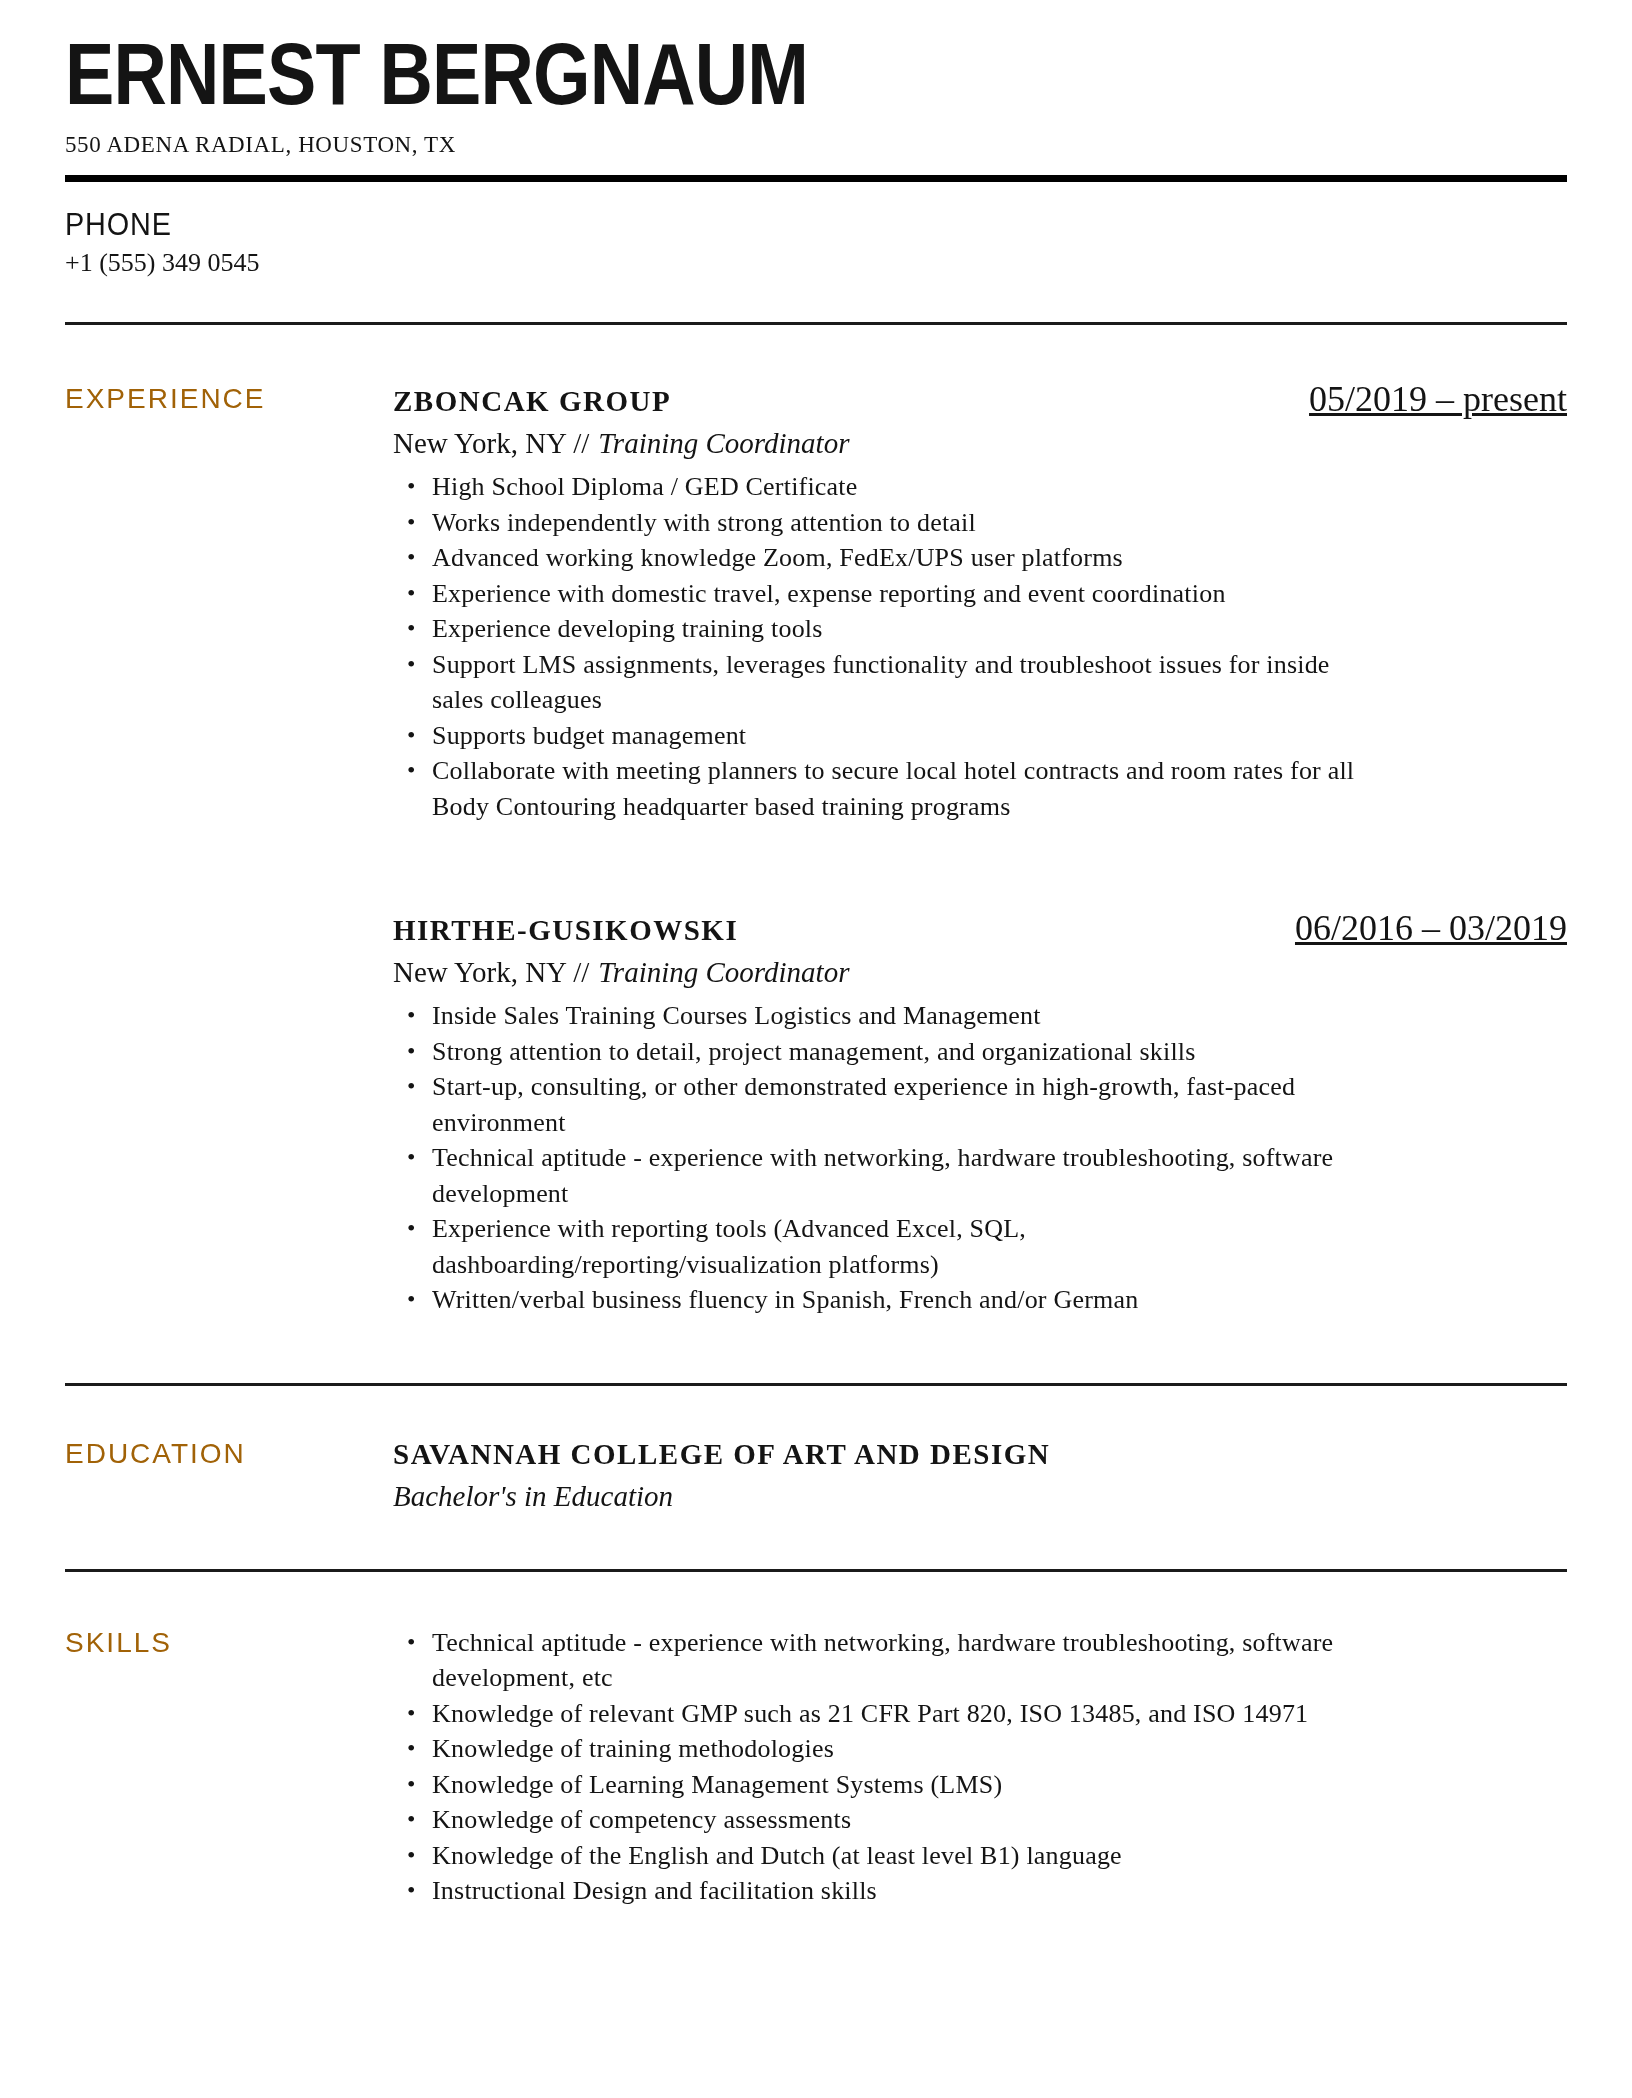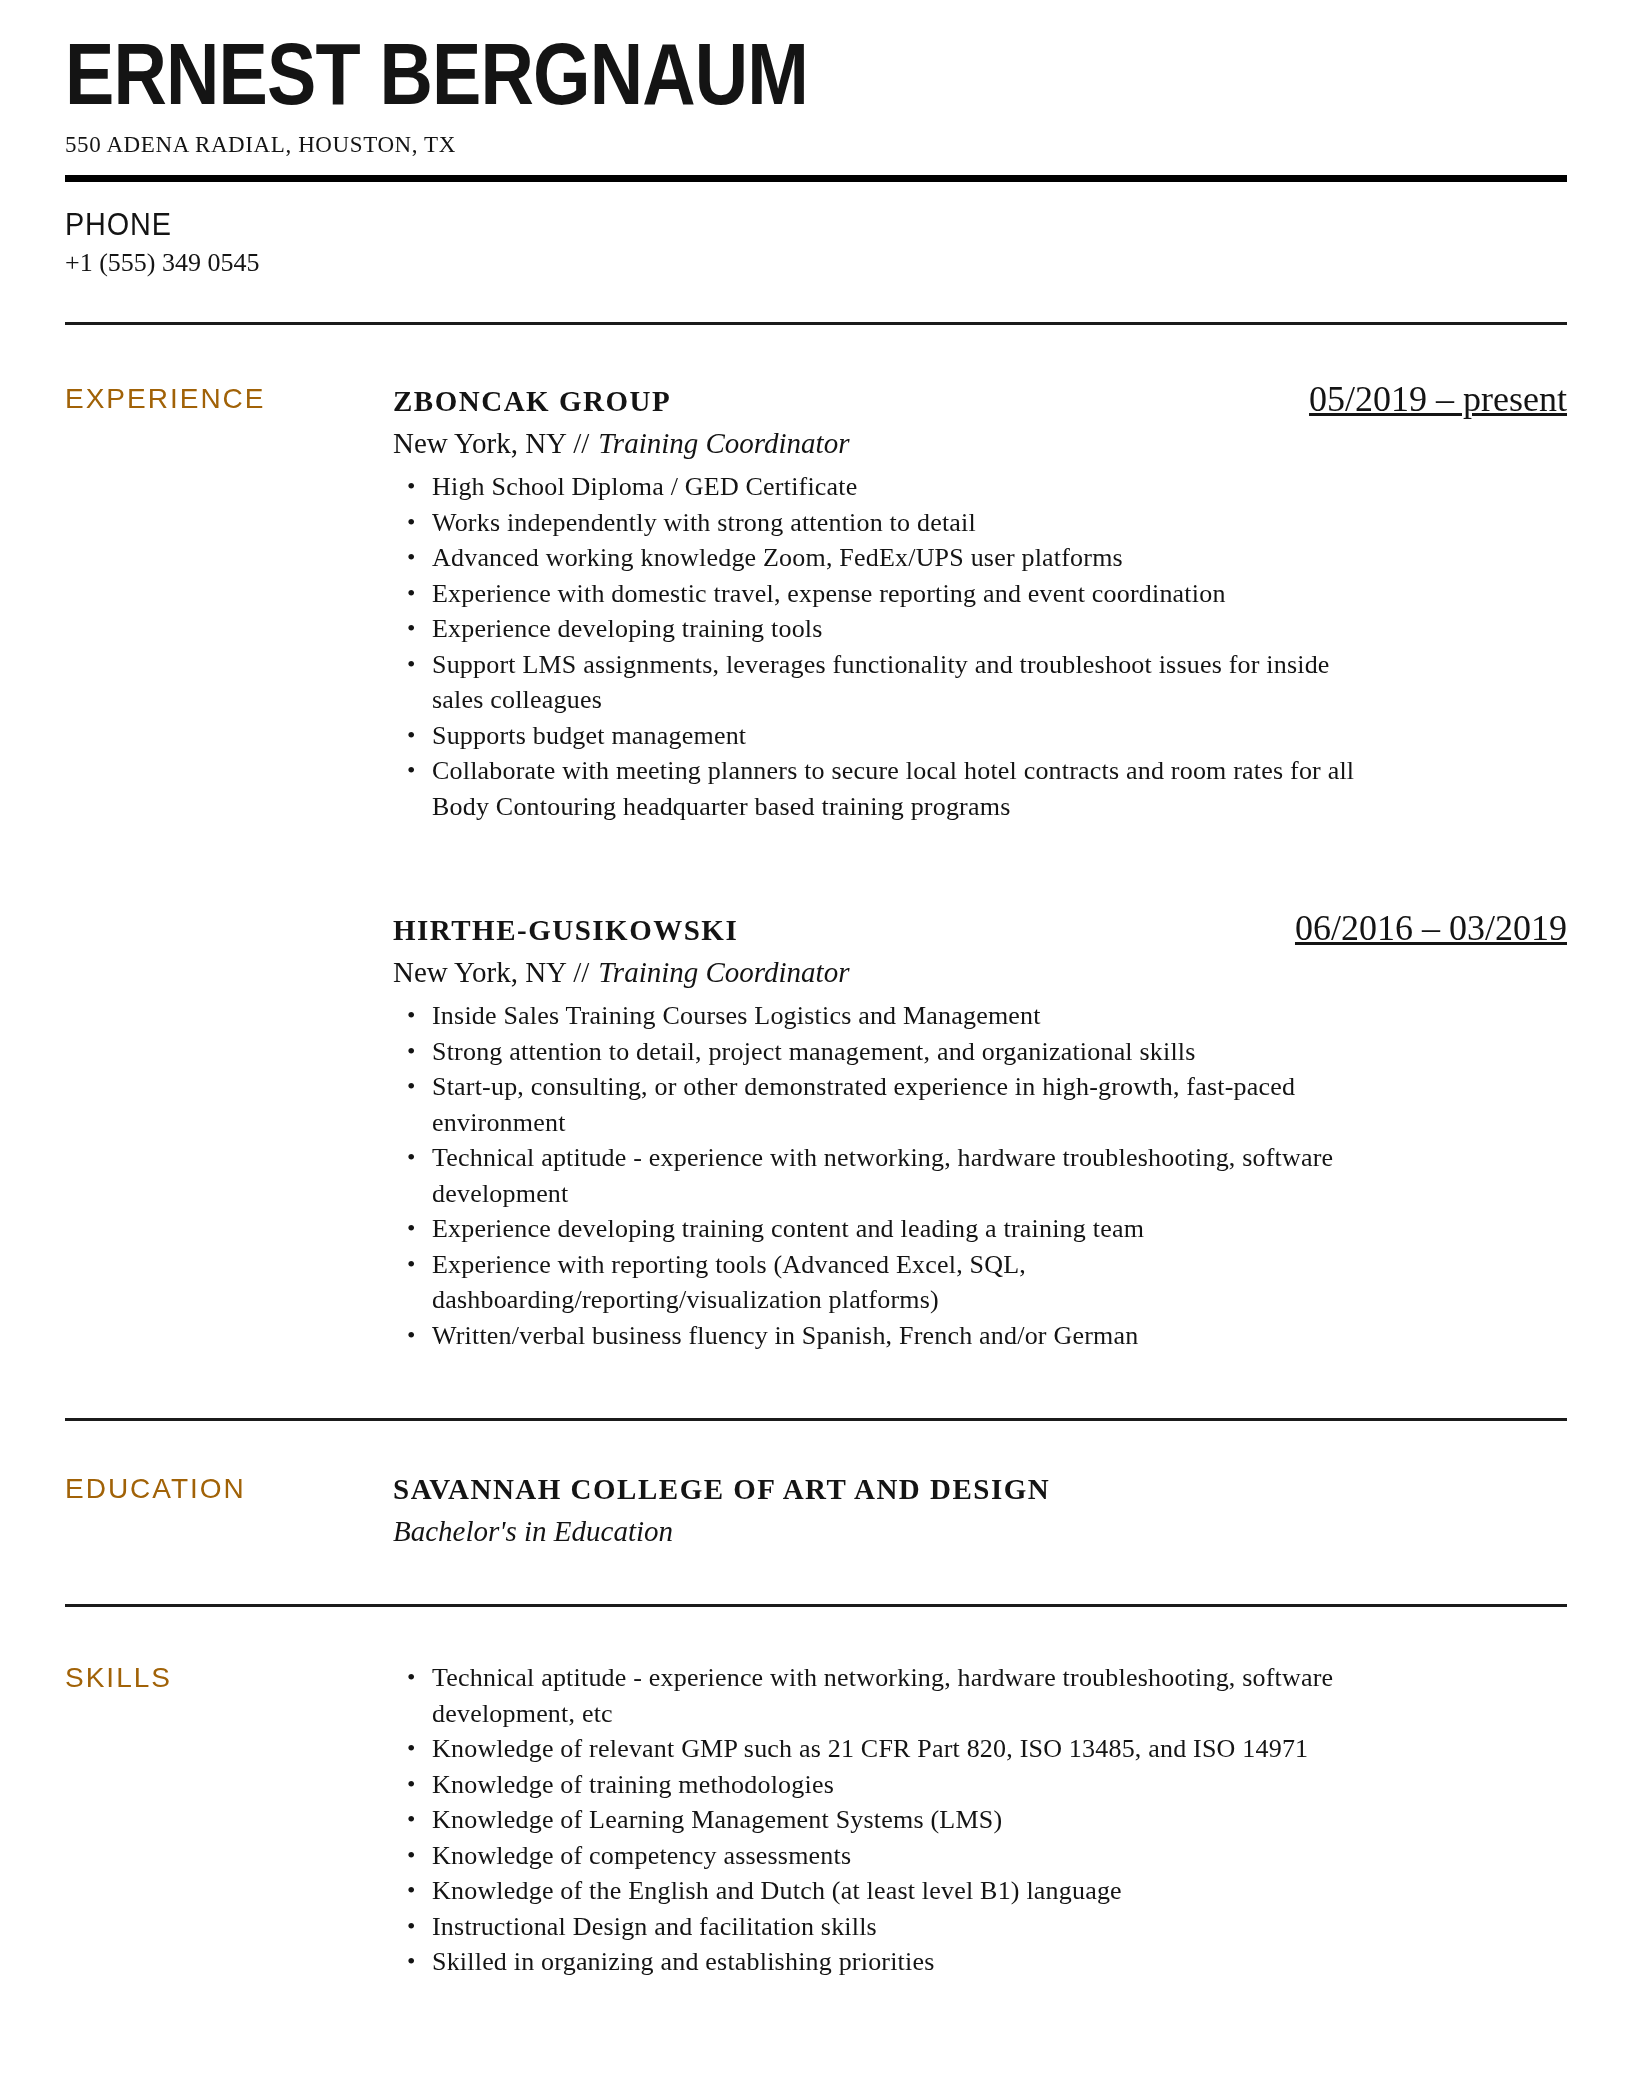--- a/index.html
+++ b/index.html
@@ -97,21 +97,20 @@
           <div class="dates">06/2016 – 03/2019</div>
         </div>
         <div class="subtitle">
           <span>New York, NY //</span><span class="role-italic">Training Coordinator</span>
         </div>
         <ul class="bullets">
           <li>Inside Sales Training Courses Logistics and Management</li>
           <li>Strong attention to detail, project management, and organizational skills</li>
           <li>Start-up, consulting, or other demonstrated experience in high-growth, fast-paced environment</li>
           <li>Technical aptitude - experience with networking, hardware troubleshooting, software development</li>
-          <li>Experience developing training content and leading a training team</li>
           <li>Experience with reporting tools (Advanced Excel, SQL, dashboarding/reporting/visualization platforms)</li>
           <li>Written/verbal business fluency in Spanish, French and/or German</li>
         </ul>
       </article>
 
     </div>
   </section>
 
   <div class="rule-thin rule-before-education"></div>
 
@@ -129,18 +128,17 @@
     <div class="section-label">SKILLS</div>
     <div class="section-content">
       <ul class="bullets flush">
         <li>Technical aptitude - experience with networking, hardware troubleshooting, software development, etc</li>
         <li>Knowledge of relevant GMP such as 21 CFR Part 820, ISO 13485, and ISO 14971</li>
         <li>Knowledge of training methodologies</li>
         <li>Knowledge of Learning Management Systems (LMS)</li>
         <li>Knowledge of competency assessments</li>
         <li>Knowledge of the English and Dutch (at least level B1) language</li>
         <li>Instructional Design and facilitation skills</li>
-        <li>Skilled in organizing and establishing priorities</li>
       </ul>
     </div>
   </section>
 
 </div>
 
 </body></html>

